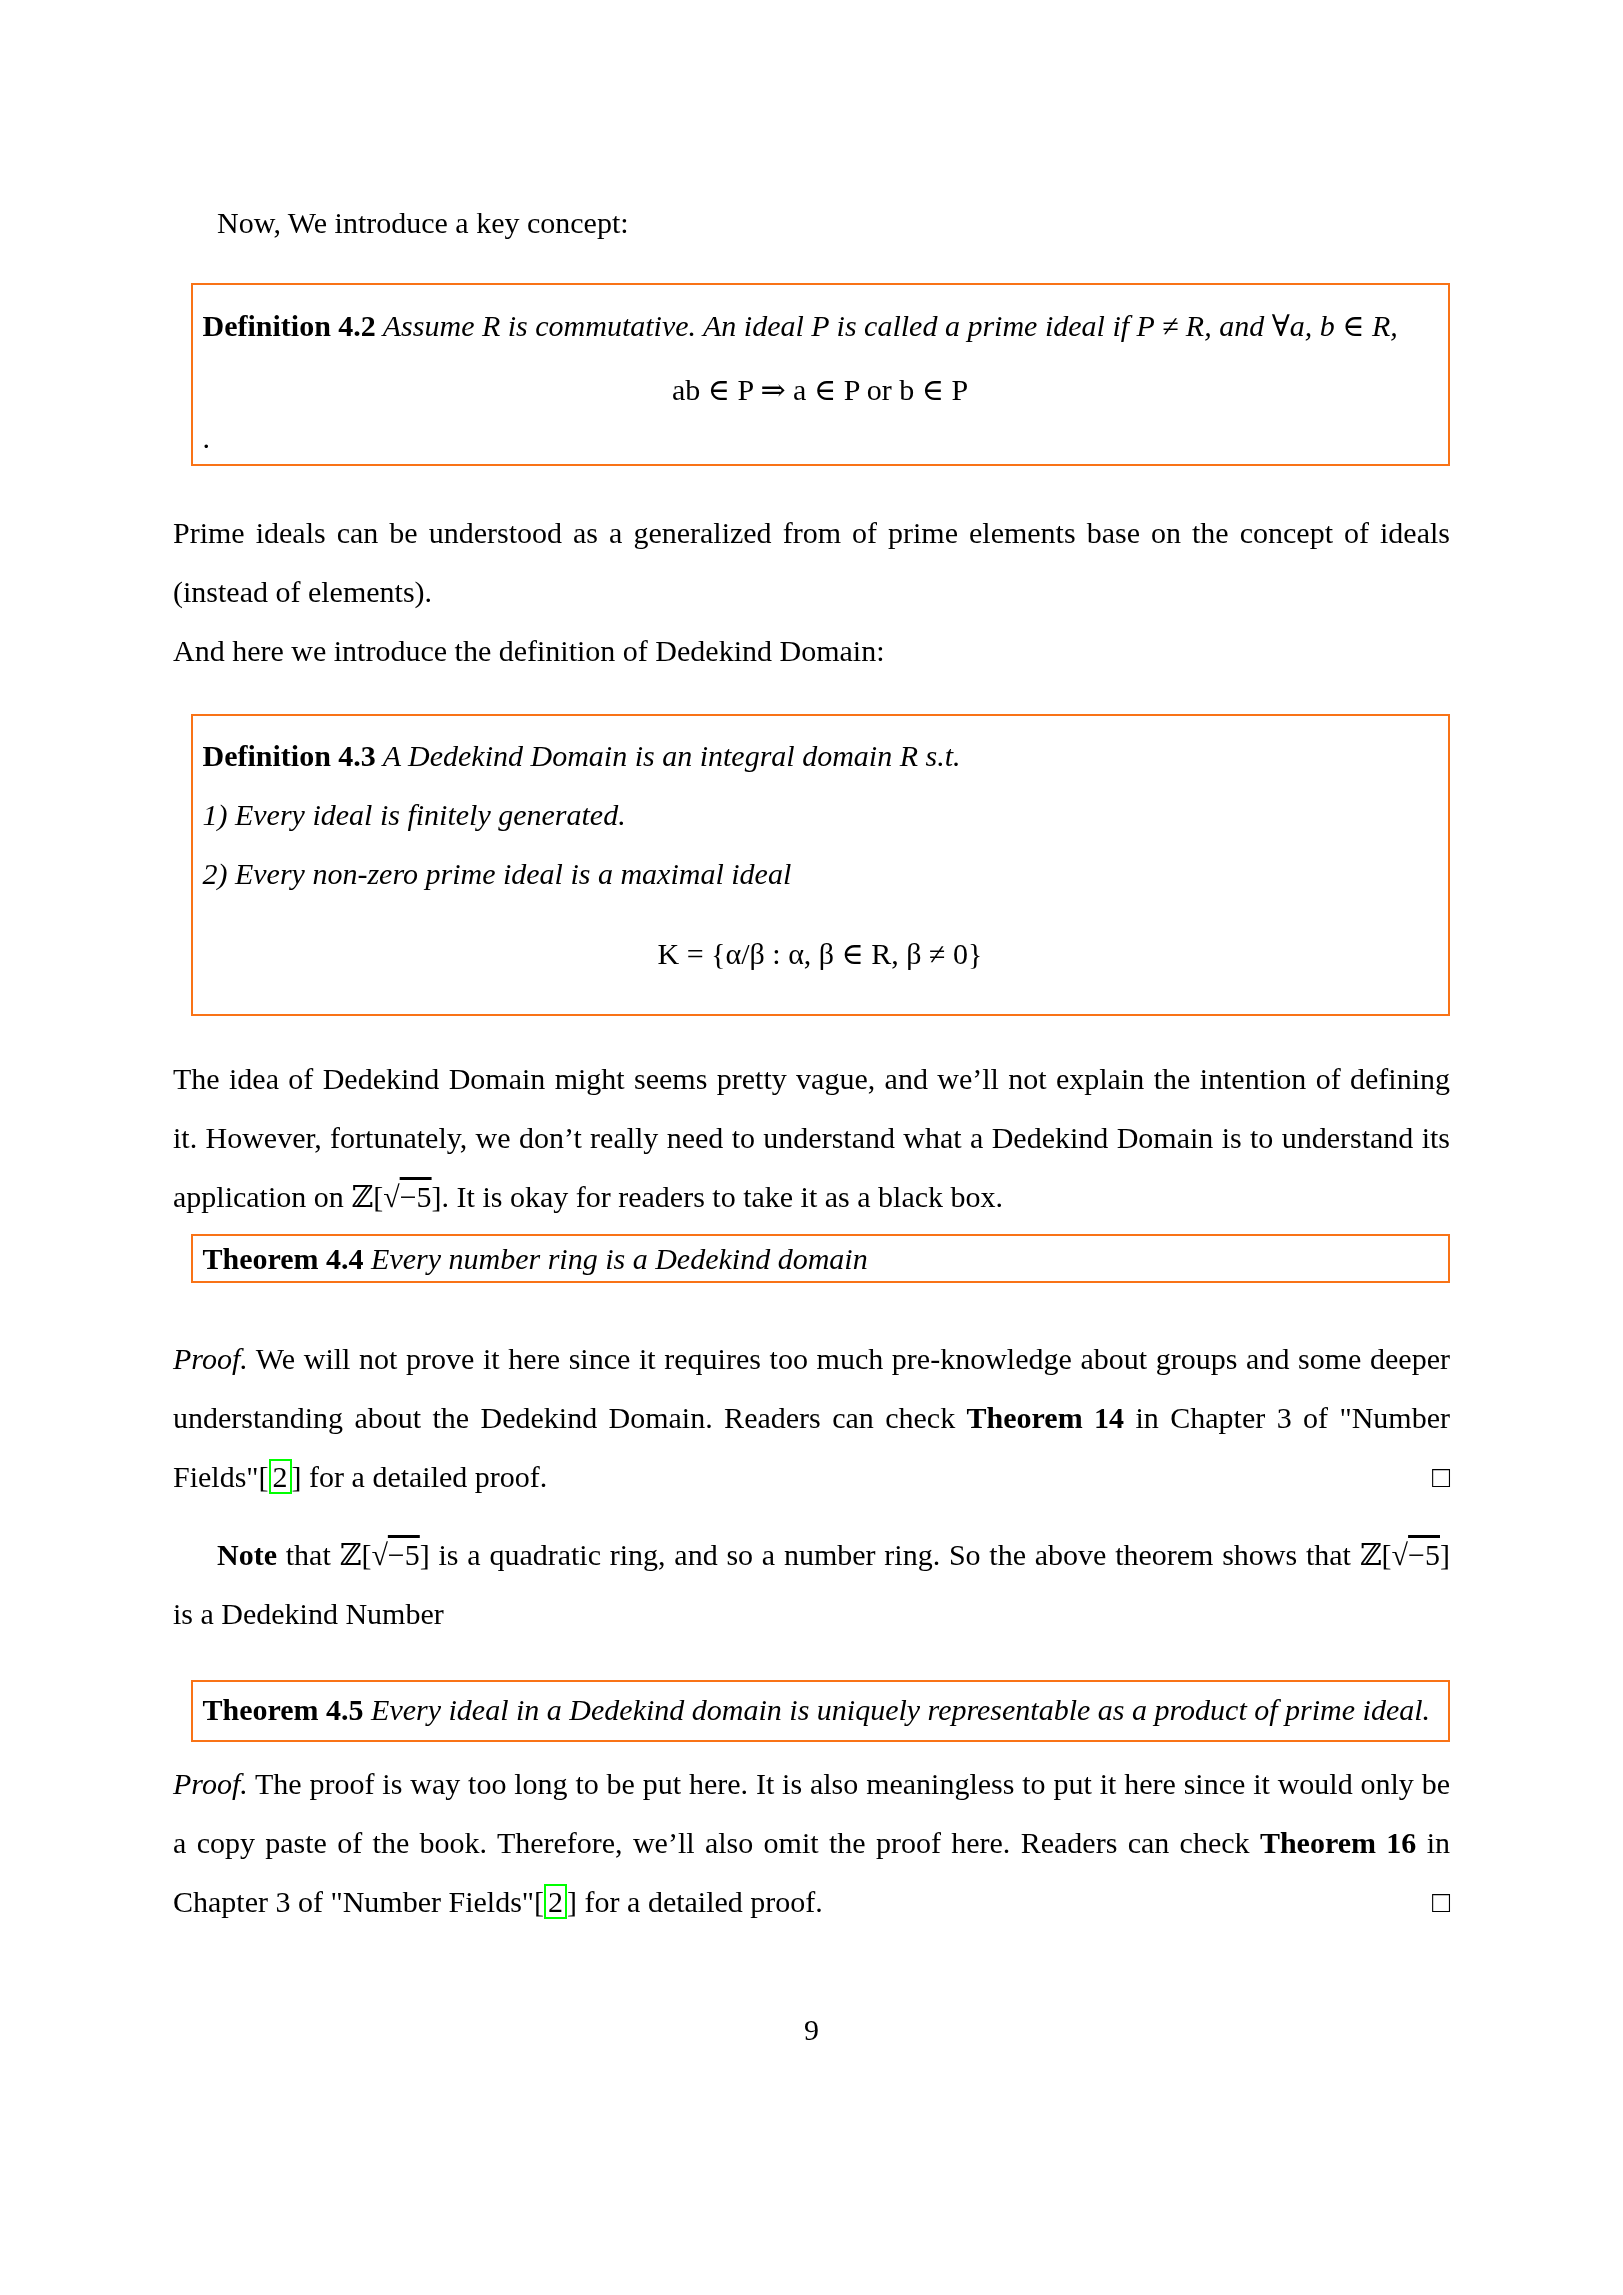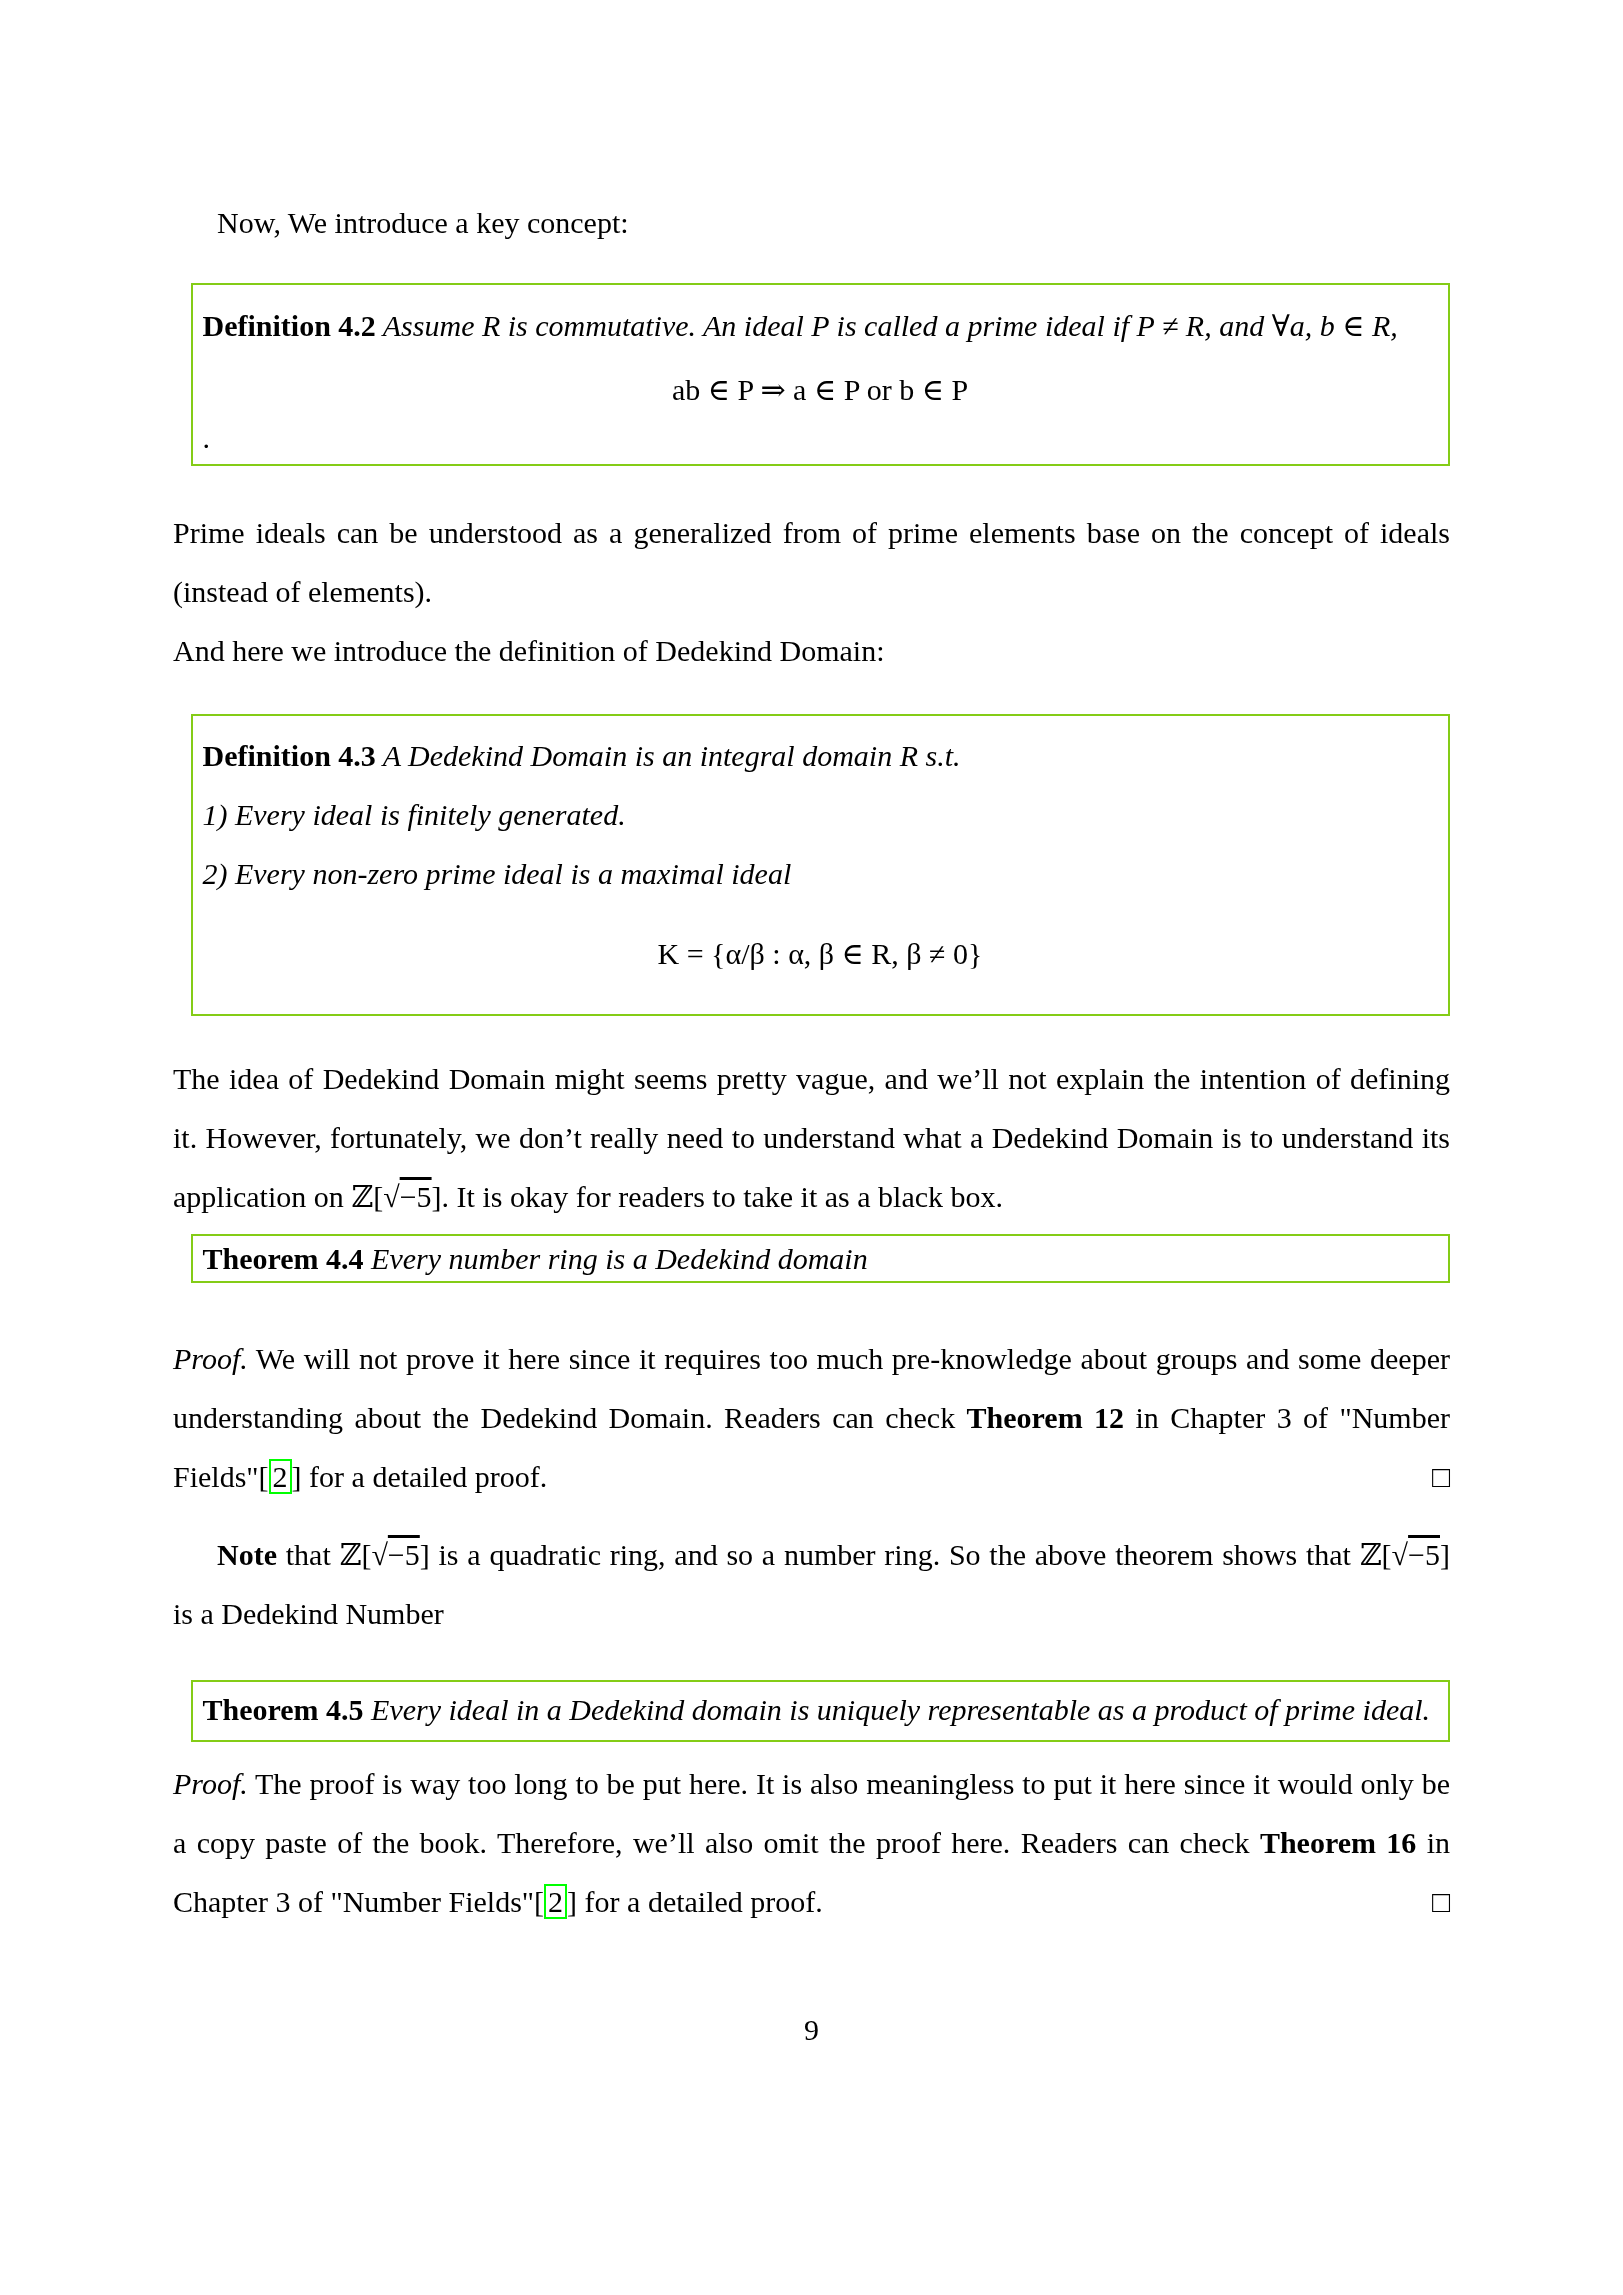--- a/index.html
+++ b/index.html
@@ -21,21 +21,21 @@
   }
   .para {
     line-height: 59px;
     text-align: justify;
   }
   .line { line-height: 59px; }
   .indent { text-indent: 44px; }
   .i { font-style: italic; }
   .b { font-weight: bold; }
   .mathbox {
-    border: 2px solid #84cc16;
+    border: 2px solid #f97316;
     margin-left: 18.3px;
     padding: 10.5px 10.5px 7.9px 9.2px;
   }
   .formula {
     text-align: center;
     line-height: 59px;
   }
   .rad { text-decoration: overline; }
   .cite-num {
     display: inline-block;
@@ -89,21 +89,21 @@
     <span>The idea of Dedekind Domain might seems pretty vague, and we’ll not explain the intention of defining it. However, fortunately, we don’t really need to understand what a Dedekind Domain is to understand its application on </span><span><span>ℤ[</span><span>√</span><span class="rad">−5</span><span>]</span></span><span>. It is okay for readers to take it as a black box.</span>
   </div>
 
   <div class="mathbox" style="margin-top: 8px; padding: 5.2px 10.5px 5.2px 9.2px;">
     <div class="para" style="line-height: 34px;">
       <span class="b">Theorem 4.4</span><span class="i"> Every number ring is a Dedekind domain</span>
     </div>
   </div>
 
   <div class="para" style="margin-top: 46px;">
-    <span class="i">Proof.</span><span> We will not prove it here since it requires too much pre-knowledge about groups and some deeper understanding about the Dedekind Domain. Readers can check </span><span class="b">Theorem 12</span><span> in Chapter 3 of "Number Fields"</span><span><span>[</span><span class="cite-num">2</span><span>]</span></span><span> for a detailed proof.</span>
+    <span class="i">Proof.</span><span> We will not prove it here since it requires too much pre-knowledge about groups and some deeper understanding about the Dedekind Domain. Readers can check </span><span class="b">Theorem 14</span><span> in Chapter 3 of "Number Fields"</span><span><span>[</span><span class="cite-num">2</span><span>]</span></span><span> for a detailed proof.</span>
     <span class="qed">□</span>
   </div>
 
   <div class="para indent" style="margin-top: 19.6px;">
     <span class="b">Note</span><span> that </span><span><span>ℤ[</span><span>√</span><span class="rad">−5</span><span>]</span></span><span> is a quadratic ring, and so a number ring. So the above theorem shows that </span><span><span>ℤ[</span><span>√</span><span class="rad">−5</span><span>]</span></span><span> is a Dedekind Number</span>
   </div>
 
   <div class="mathbox" style="margin-top: 37px; padding: 3.9px 10.5px 6.5px 9.2px;">
     <div class="para" style="line-height: 47px;">
       <span class="b">Theorem 4.5</span><span class="i"> Every ideal in a Dedekind domain is uniquely representable as a product of prime ideal.</span>

